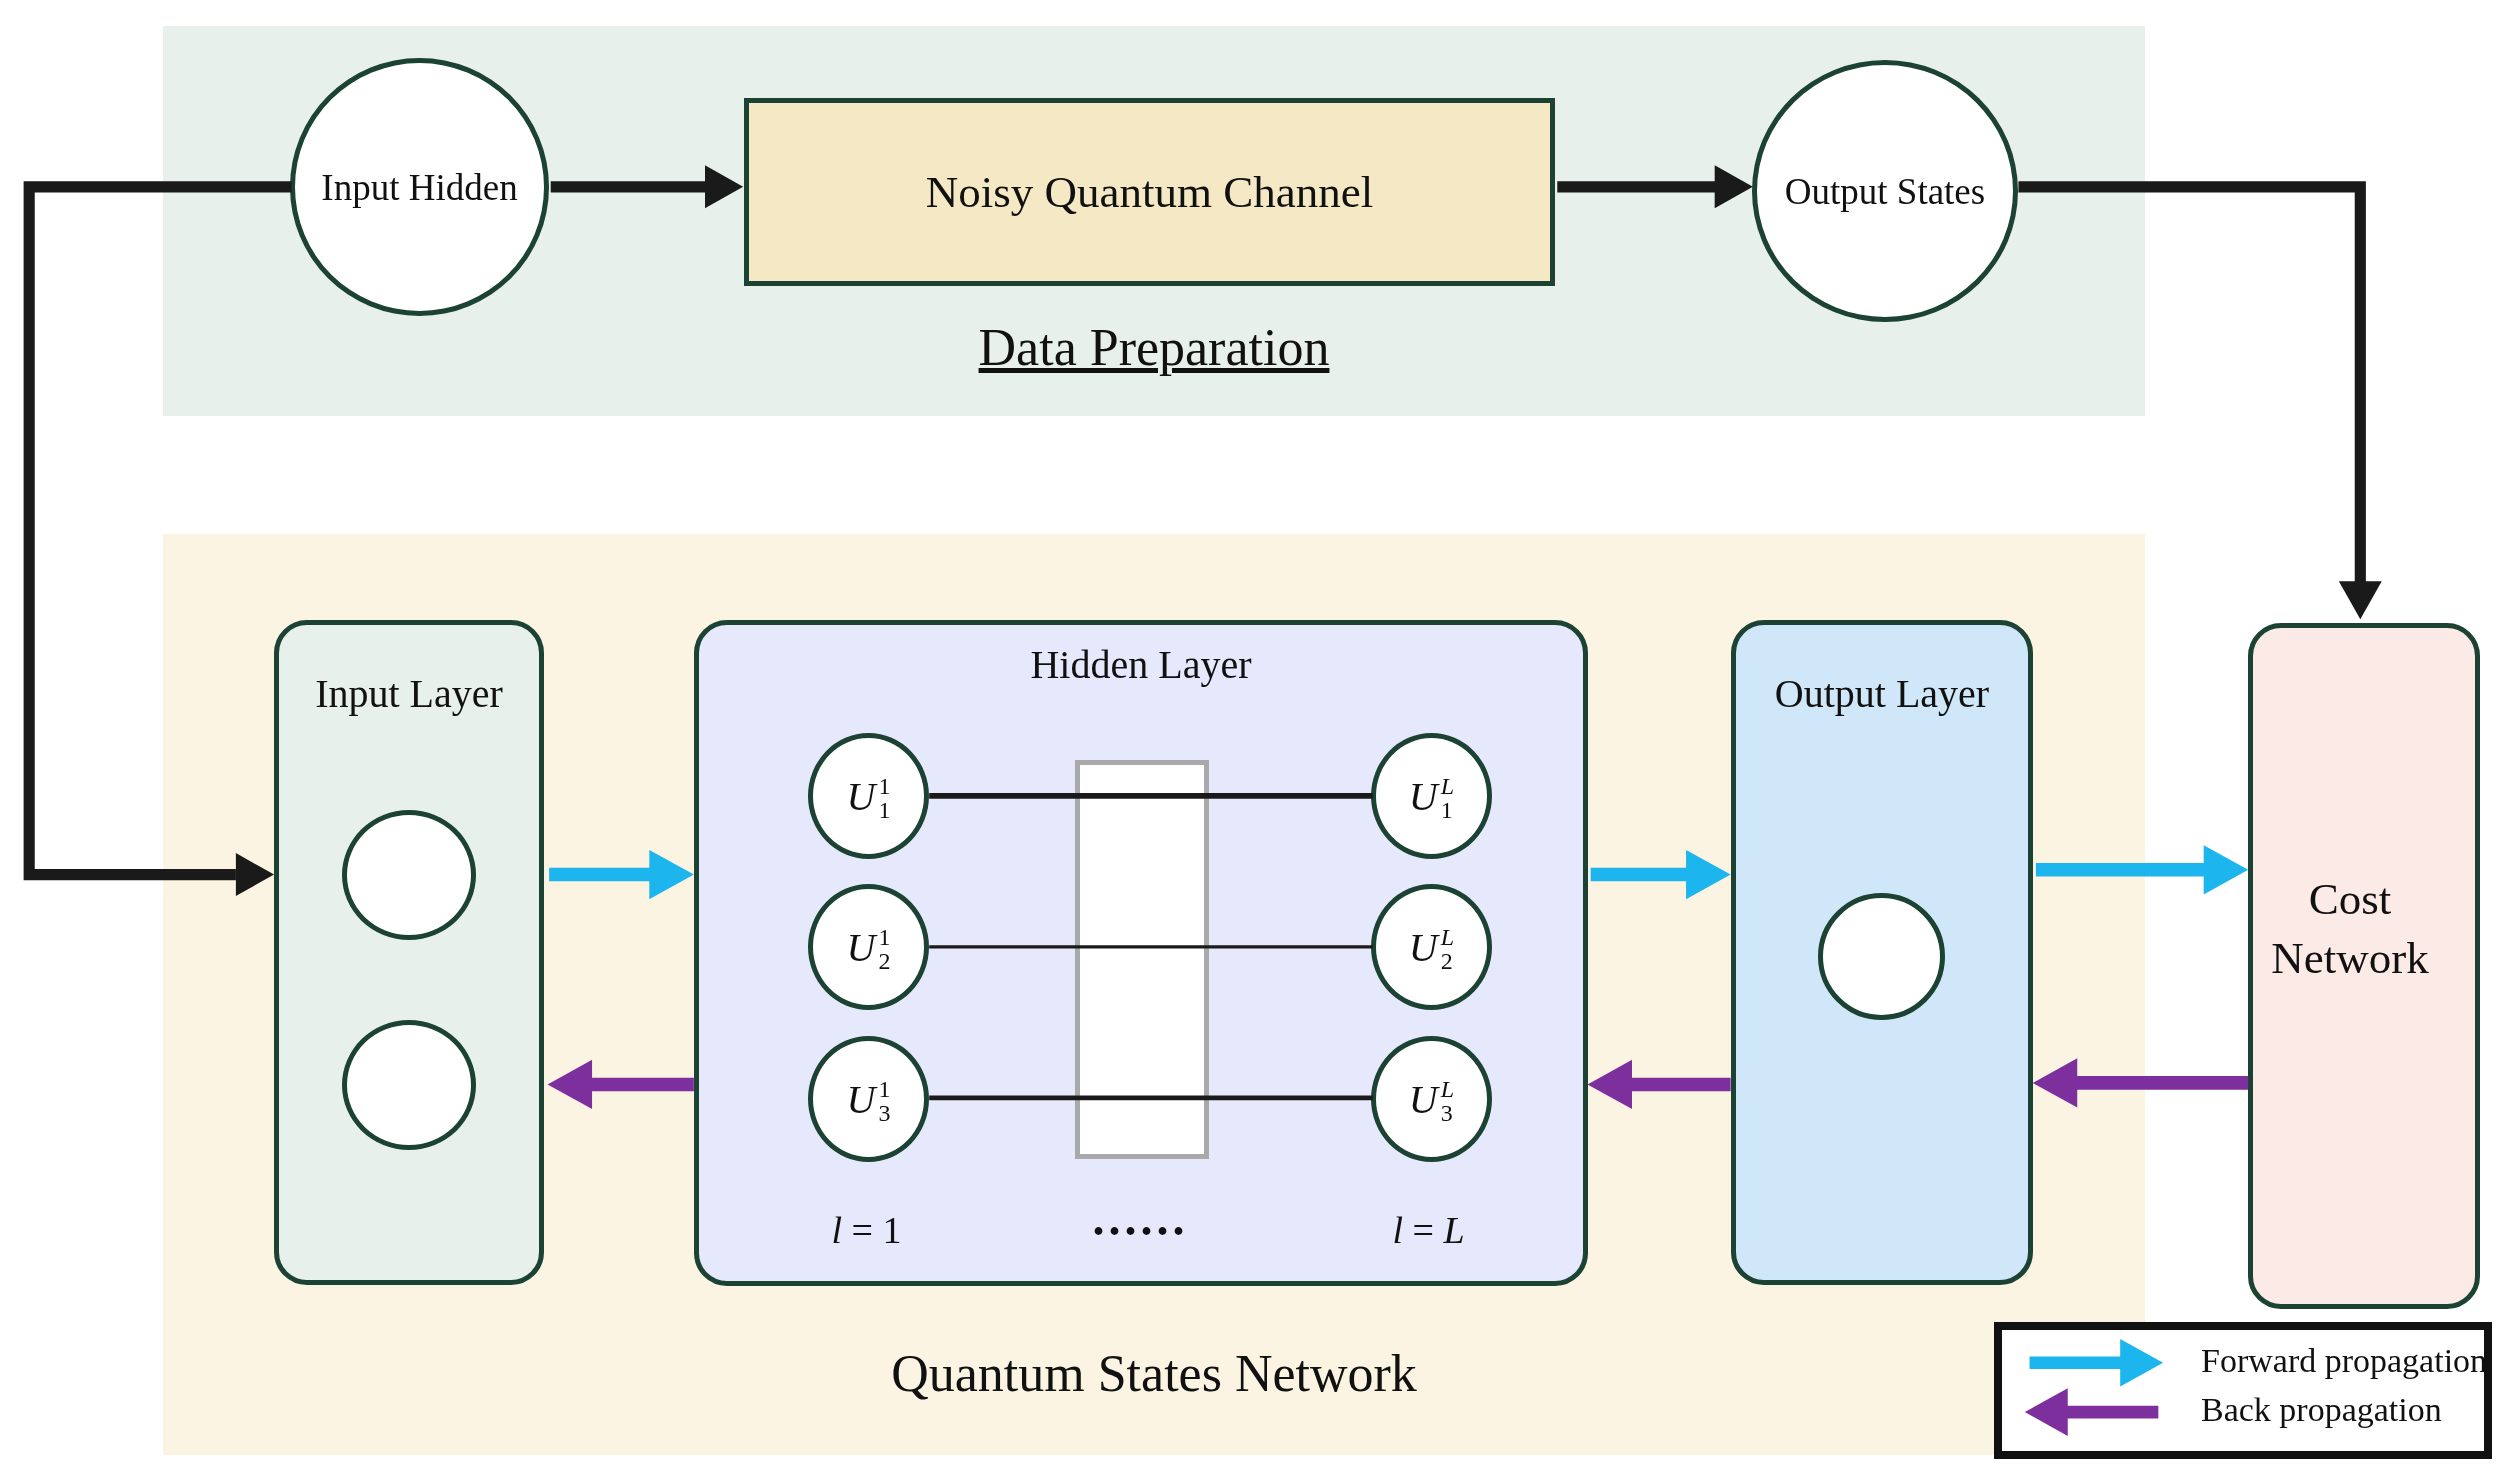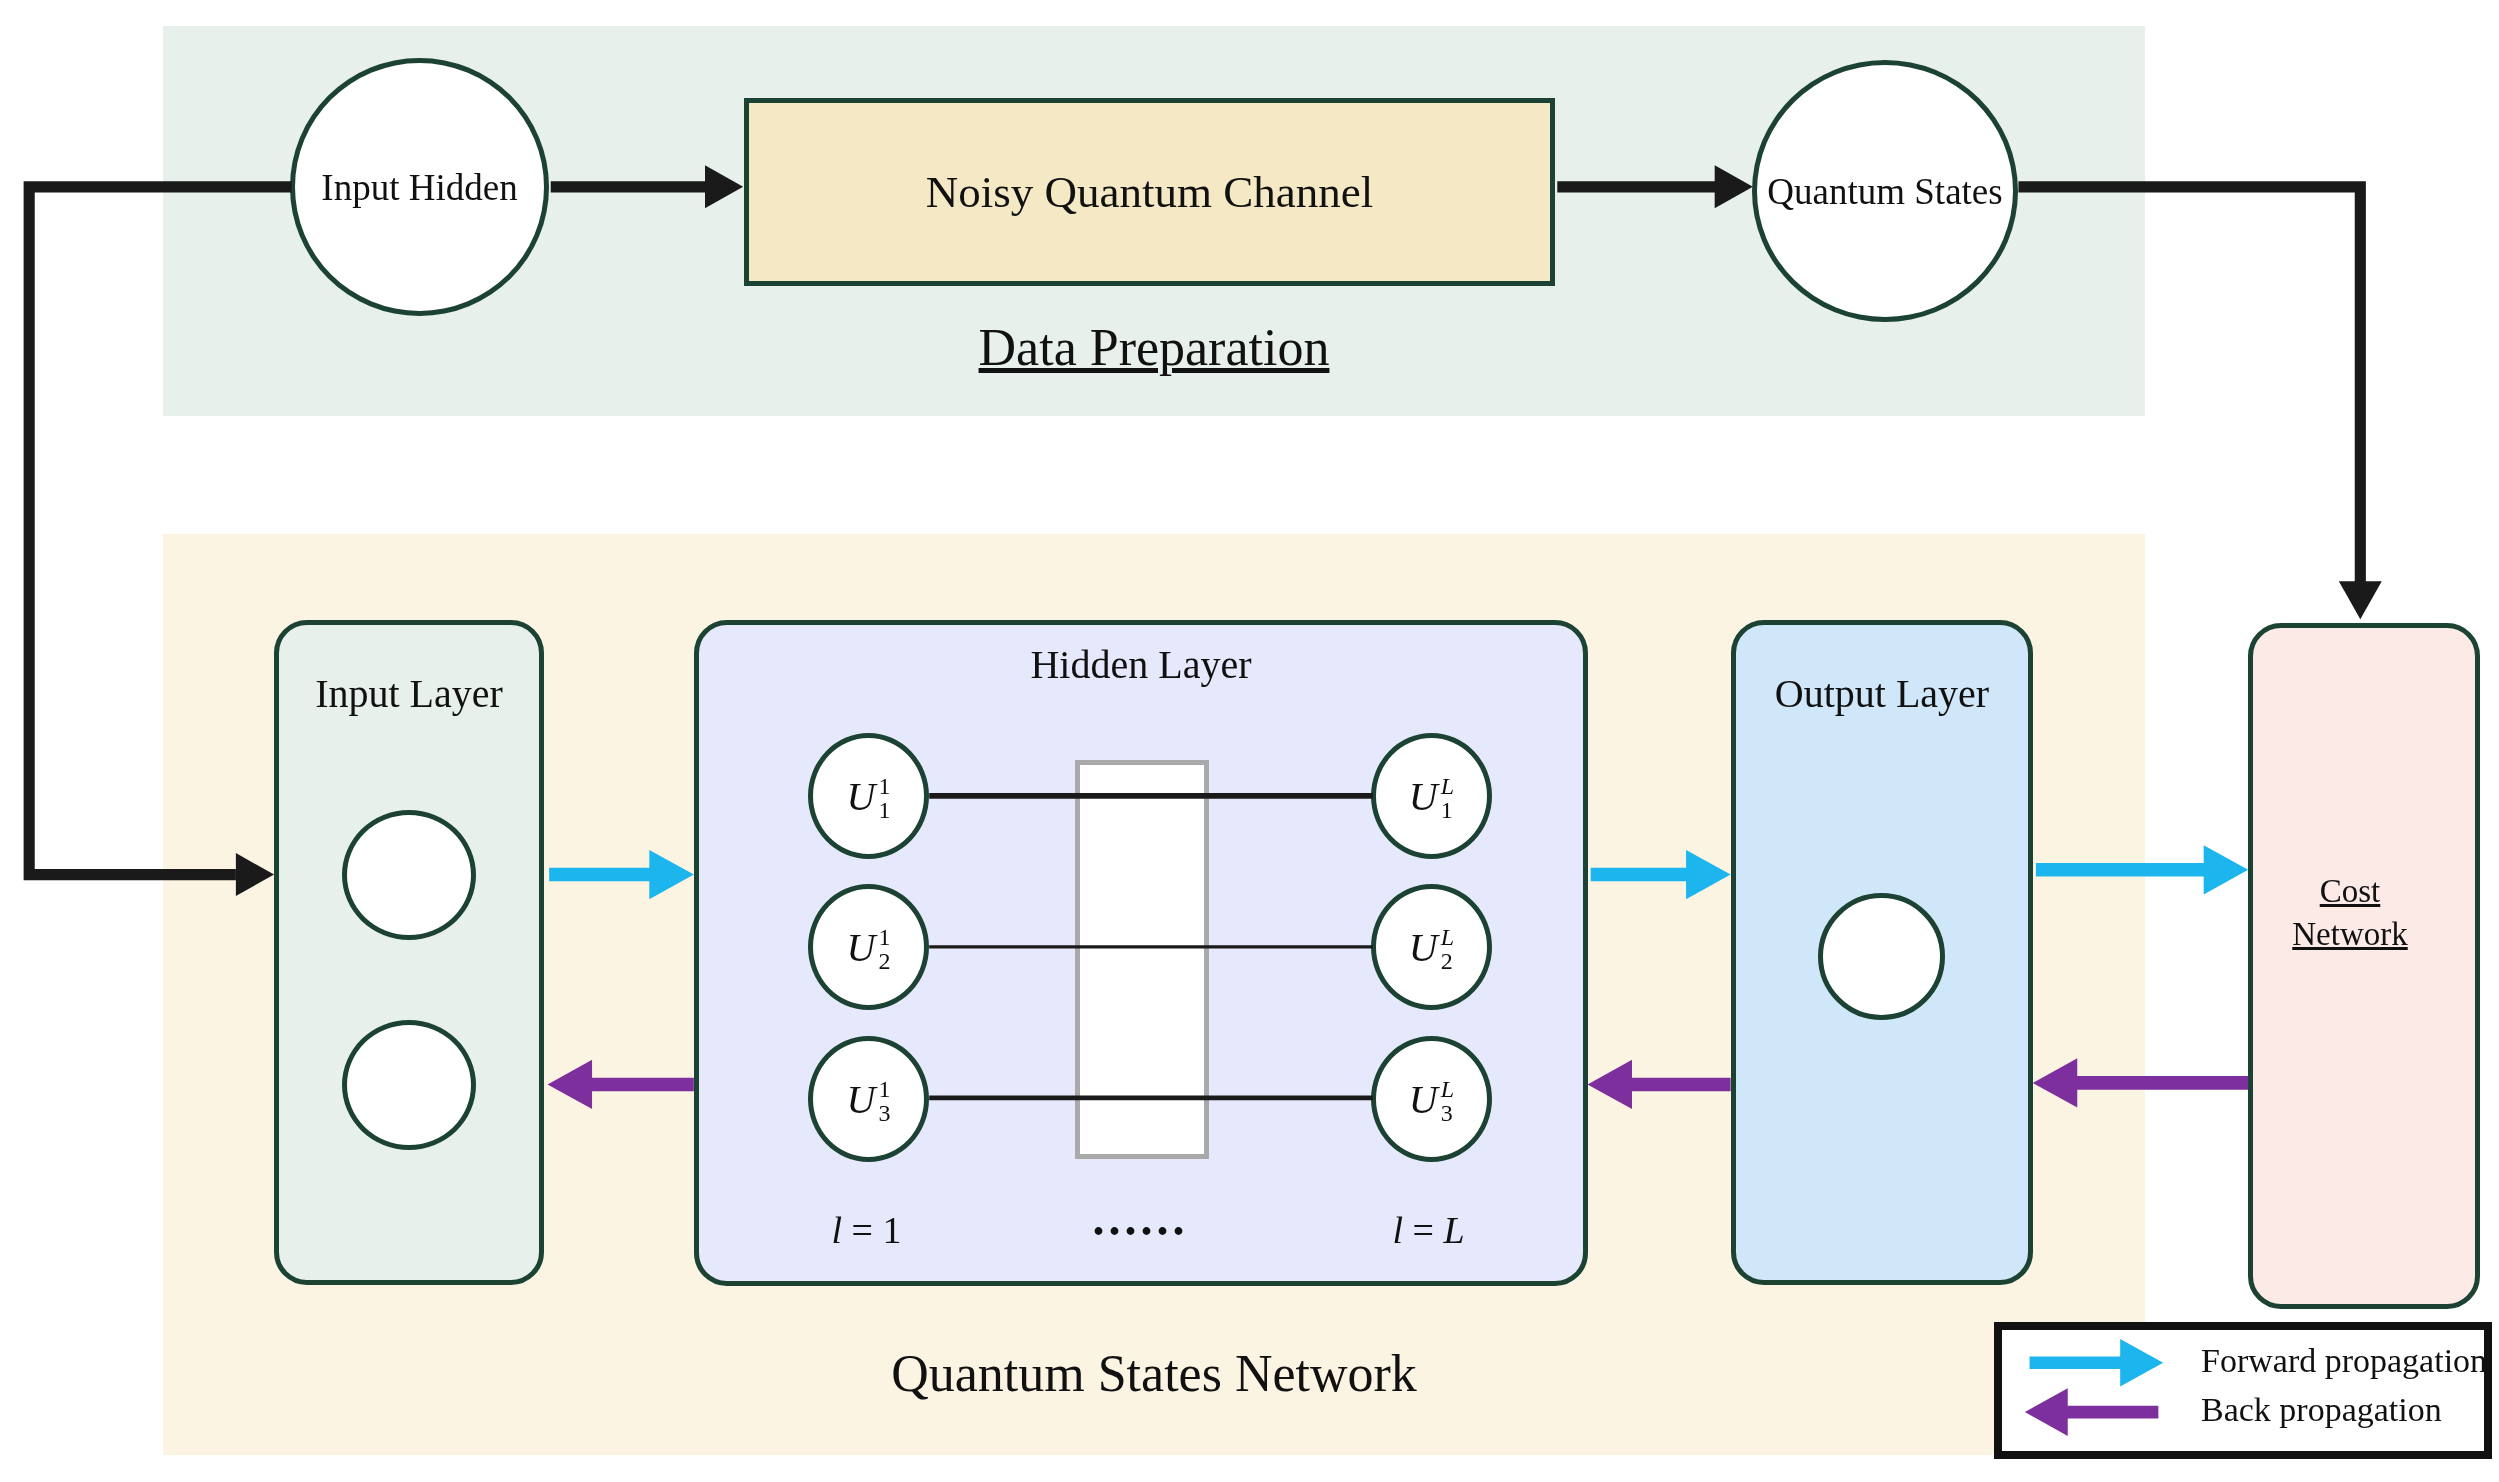--- a/index.html
+++ b/index.html
@@ -47,21 +47,21 @@
   .input-layer-title  { left: 274px;  width: 270px;  top: 670px; }
   .hidden-layer-title { left: 694px;  width: 894px; top: 641px; }
   .output-layer-title { left: 1731px; width: 302px;  top: 670px; }
 
   .section-title { position: absolute; z-index: 6; left: 163px; width: 1982px;
                    text-align: center; font-size: 52px; }
   .dp-title  { top: 318px; text-decoration: underline; }
   .qnn-title { top: 1344px; }
 
   .cost-label { position: absolute; left: 2248px; width: 204px; top: 870px; z-index: 6;
-                text-align: center; font-size: 33px; line-height: 1.3; text-decoration: underline; }
+                text-align: center; font-size: 45px; line-height: 1.3; }
 
   .idx { position: absolute; z-index: 6; font-size: 38px; text-align: center; width: 159px; margin-top: 11px; }
   .idx-left  { left: 787px;  top: 1197px; }
   .idx-right { left: 1349px; top: 1197px; font-family: Liberation Serif, serif; }
   .idx .var { font-style: italic; margin-right: 9.5px; }
   .idx .eq  { margin-right: 9.5px; }
   .idx .val.it { font-style: italic; }
   .dots { position: absolute; left: 1061px; top: 1191px; width: 159px; z-index: 6;
           text-align: center; font-size: 48px; font-weight: bold; letter-spacing: 4px; }
 
@@ -83,21 +83,21 @@
 
   <div class="node state-node input-states-node" style="border-color: rgb(27, 66, 51);">
     <span>Input Hidden</span>
   </div>
 
   <div class="channel-box" style="background-color: rgb(245, 233, 197); border-color: rgb(27, 66, 51);">
     <span>Noisy Quantum Channel</span>
   </div>
 
   <div class="node state-node output-states-node" style="border-color: rgb(27, 66, 51);">
-    <span>Quantum States</span>
+    <span>Output States</span>
   </div>
 
   <div class="section-title dp-title">Data Preparation</div>
 
   <div class="rbox input-layer-box" style="background-color: rgb(231, 240, 234); border-color: rgb(27, 66, 51);"></div>
   <div class="box-title input-layer-title">Input Layer</div>
   <div class="node neuron-1" style="border-color: rgb(27, 66, 51);"></div>
   <div class="node neuron-2" style="border-color: rgb(27, 66, 51);"></div>
 
   <div class="rbox hidden-layer-box" style="background-color: rgb(230, 232, 251); border-color: rgb(27, 66, 51);"></div>

